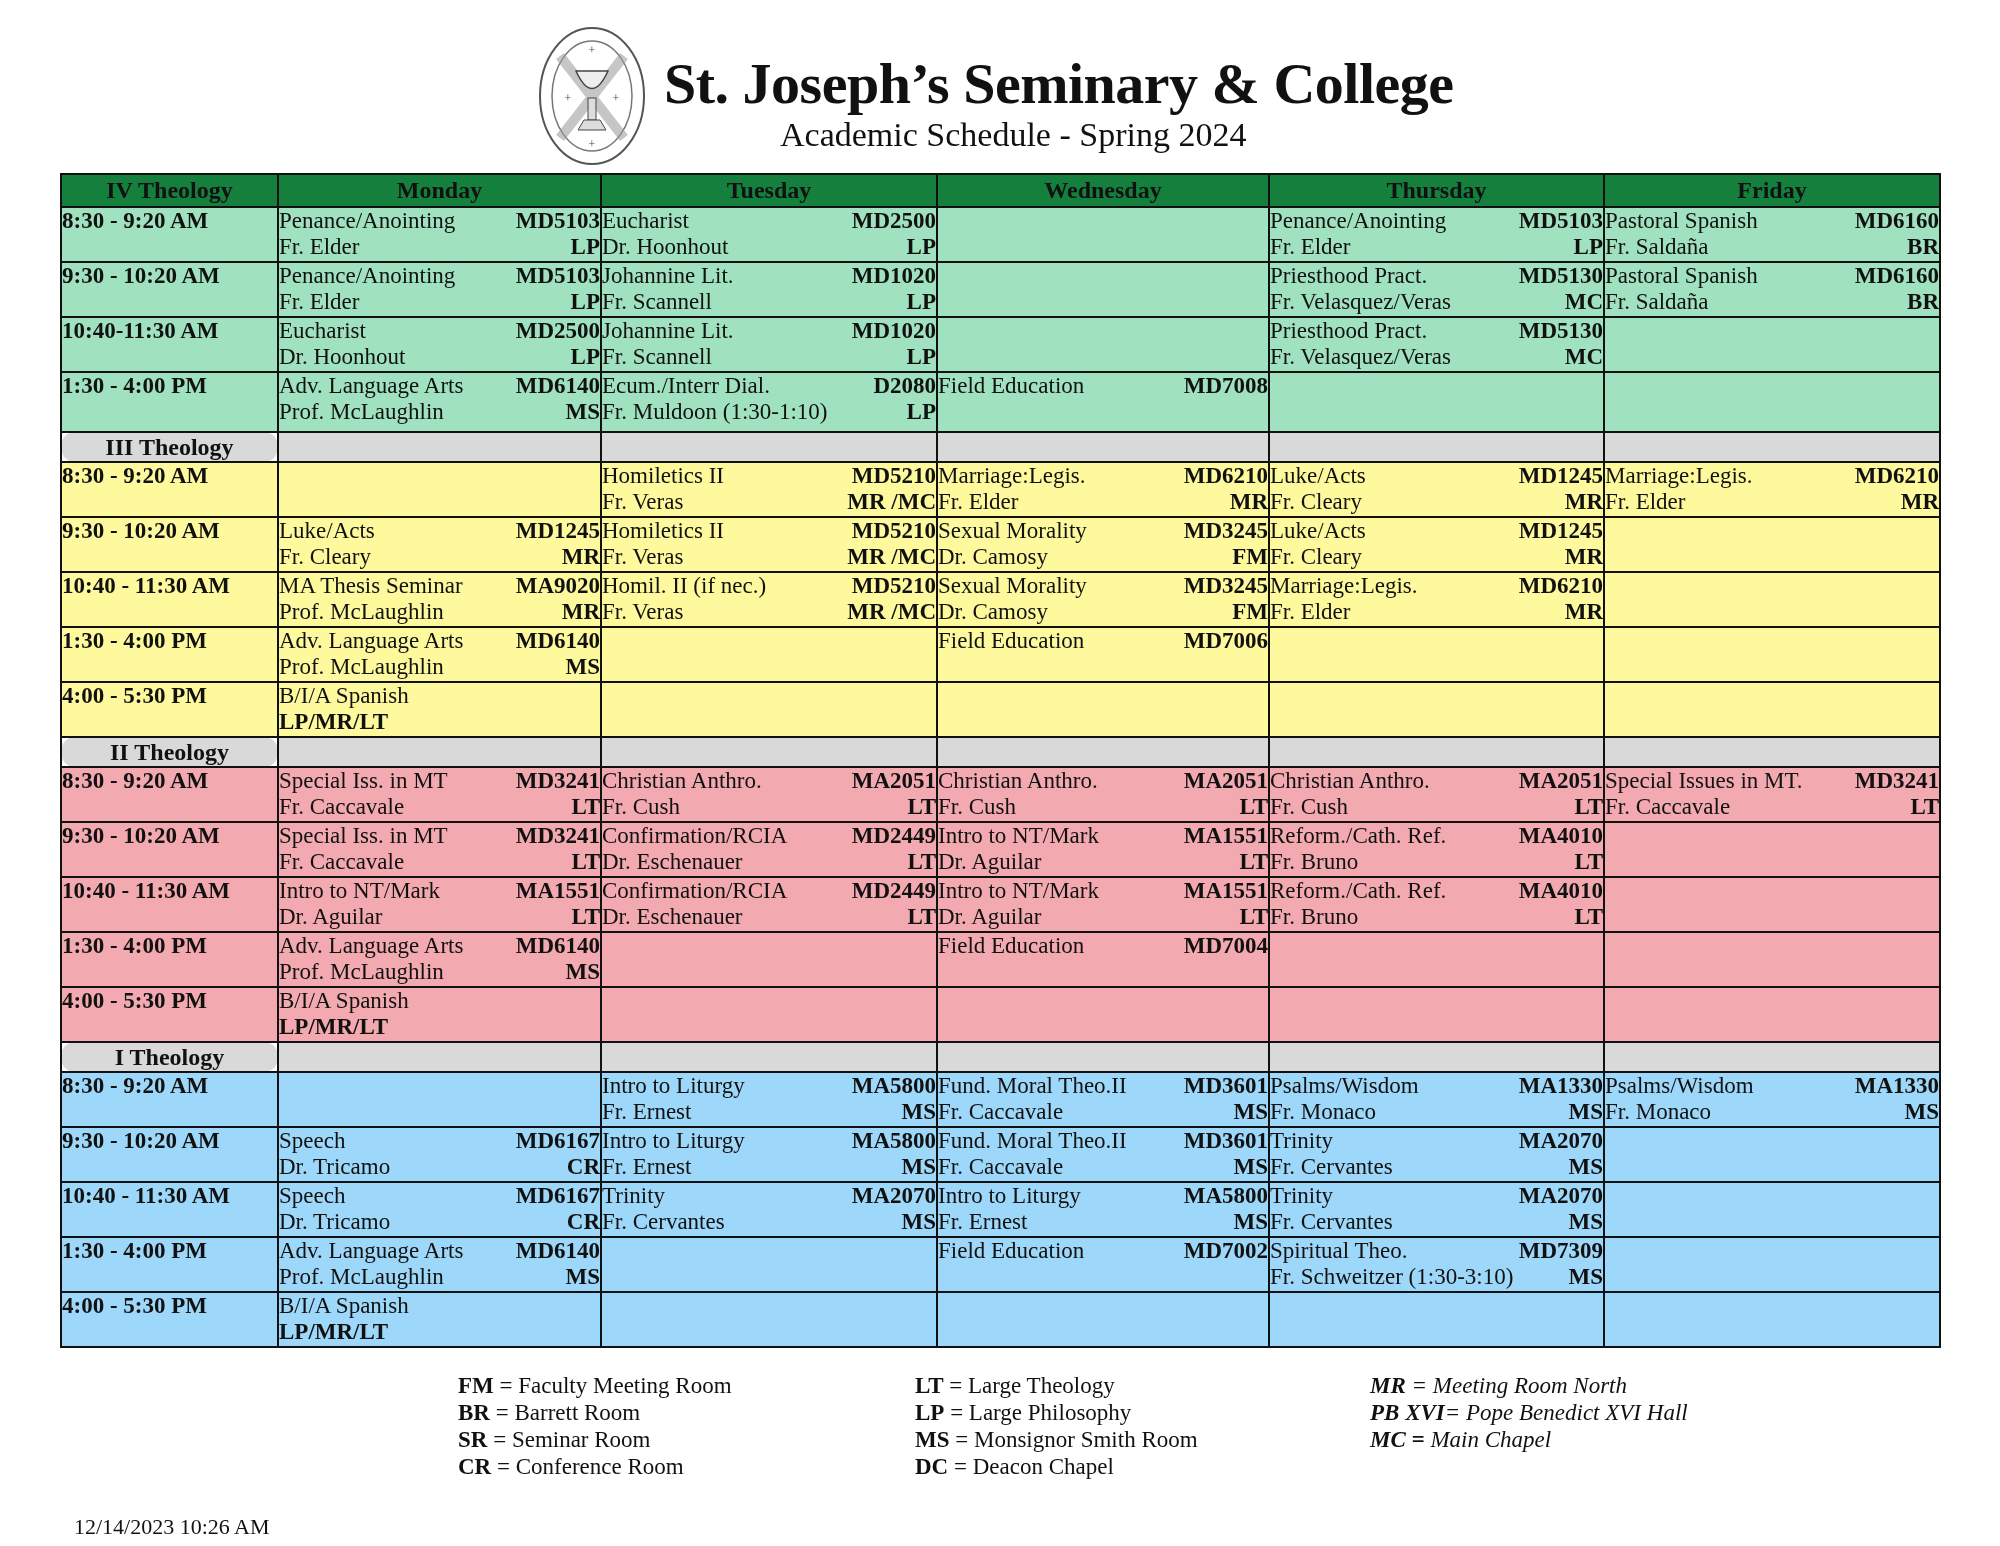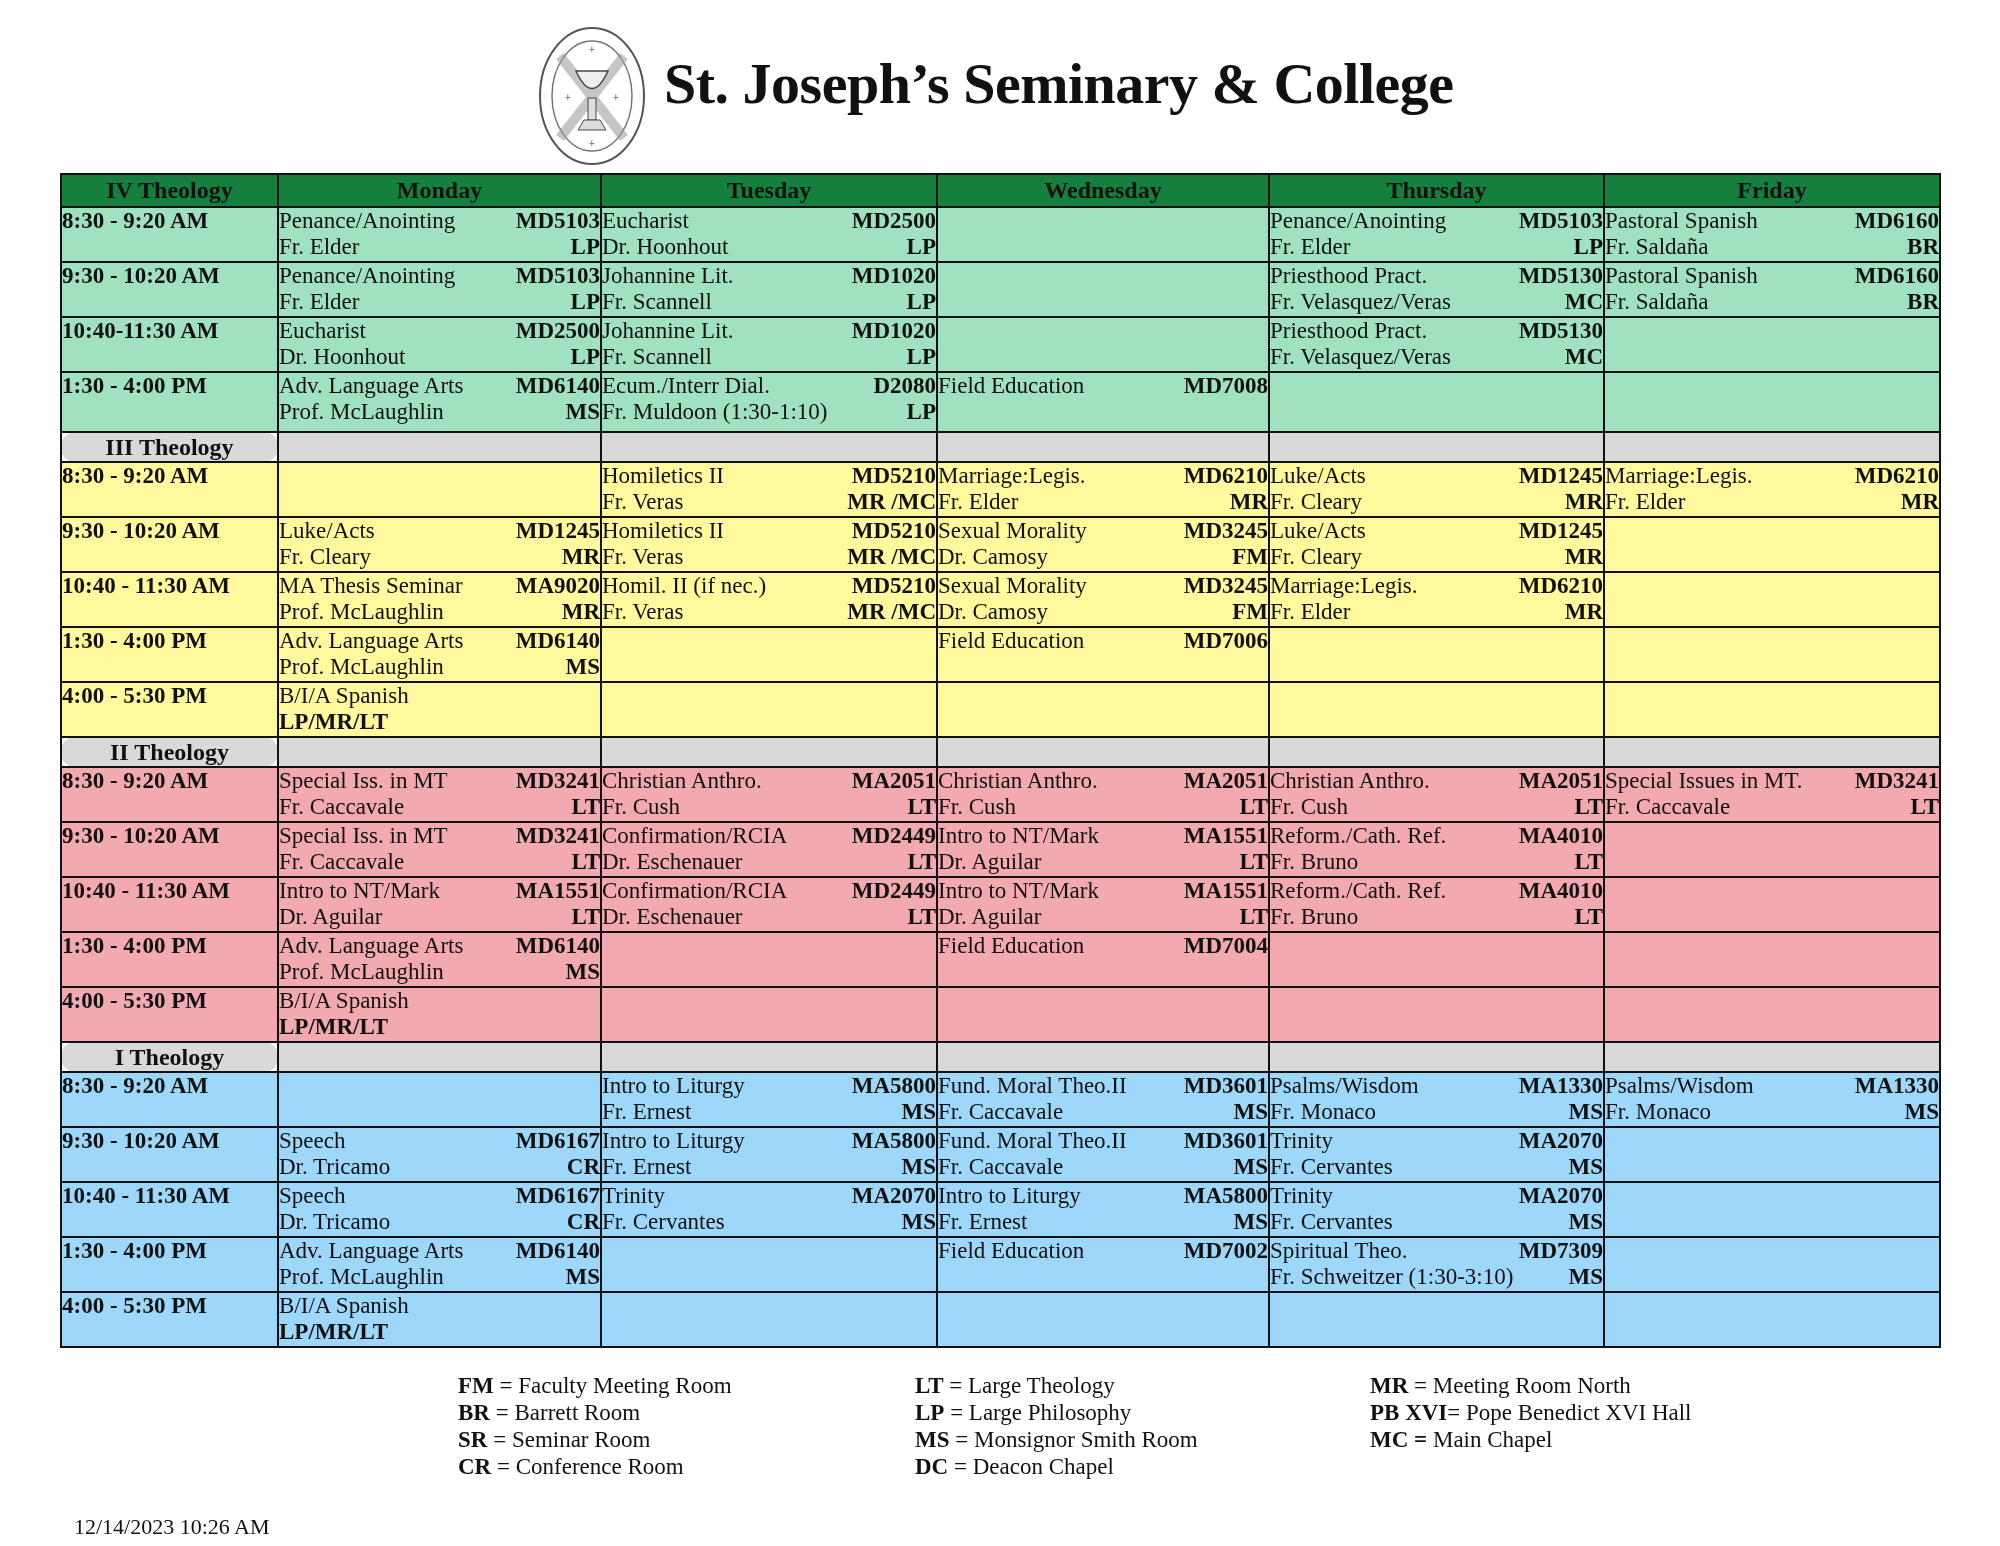--- a/index.html
+++ b/index.html
@@ -51,20 +51,21 @@
       <path d="M38 45 Q54 80 70 45 Z" fill="#eee" stroke="#444" stroke-width="1.5"></path>
       <rect x="50" y="72" width="8" height="22" fill="#ddd" stroke="#444" stroke-width="1"></rect>
       <path d="M40 104 L68 104 L62 94 L46 94 Z" fill="#ddd" stroke="#444" stroke-width="1"></path>
       <text x="54" y="28" font-size="12" text-anchor="middle" fill="#444">+</text>
       <text x="30" y="76" font-size="12" text-anchor="middle" fill="#444">+</text>
       <text x="78" y="76" font-size="12" text-anchor="middle" fill="#444">+</text>
       <text x="54" y="122" font-size="12" text-anchor="middle" fill="#444">+</text>
     </svg>
   </div>
   <div class="title">St. Joseph’s Seminary &amp; College</div>
+  <div class="subtitle">Academic Schedule - Spring 2024</div>
 </div>
 
 <table class="sched" id="sched">
   <colgroup>
     <col style="width:217px">
       <col style="width:323px">
       <col style="width:336px">
     <col style="width:332px">
       <col style="width:335px">
       <col style="width:336px">
@@ -783,19 +784,19 @@
     <div class="item"><span class="abbr">BR</span><span class="meaning"> = Barrett Room</span></div>
     <div class="item"><span class="abbr">SR</span><span class="meaning"> = Seminar Room</span></div>
     <div class="item"><span class="abbr">CR</span><span class="meaning"> = Conference Room</span></div>
   </div>
 <div class="legend" style="left:893px;" id="legend-1">
     <div class="item"><span class="abbr">LT</span><span class="meaning"> = Large Theology</span></div>
     <div class="item"><span class="abbr">LP</span><span class="meaning"> = Large Philosophy</span></div>
     <div class="item"><span class="abbr">MS</span><span class="meaning"> = Monsignor Smith Room</span></div>
     <div class="item"><span class="abbr">DC</span><span class="meaning"> = Deacon Chapel</span></div>
   </div>
-<div class="legend" style="left:1348px;" id="legend-2">
+<div class="legend" style="left:1348px;font-style:italic;" id="legend-2">
     <div class="item"><span class="abbr">MR</span><span class="meaning"> = Meeting Room North</span></div>
     <div class="item"><span class="abbr">PB XVI</span><span class="meaning">= Pope Benedict XVI Hall</span></div>
     <div class="item"><span class="abbr">MC =</span><span class="meaning"> Main Chapel</span></div>
   </div>
 
 <div class="footer-ts">12/14/2023 10:26 AM</div>
 
 </body></html>

